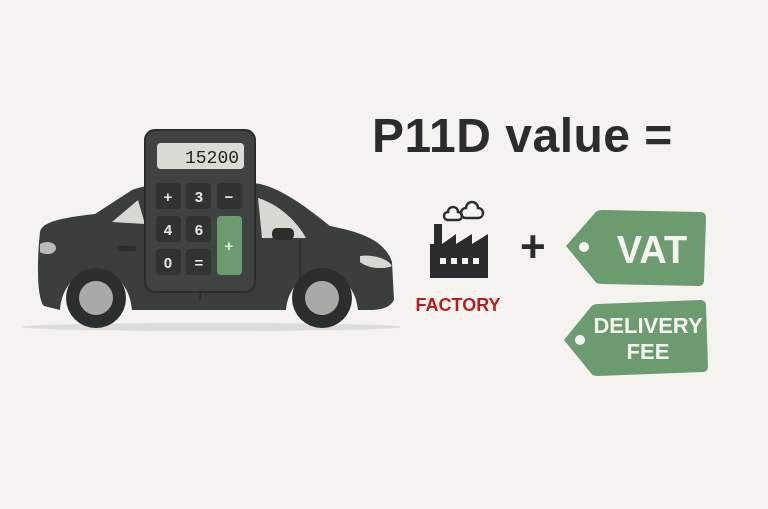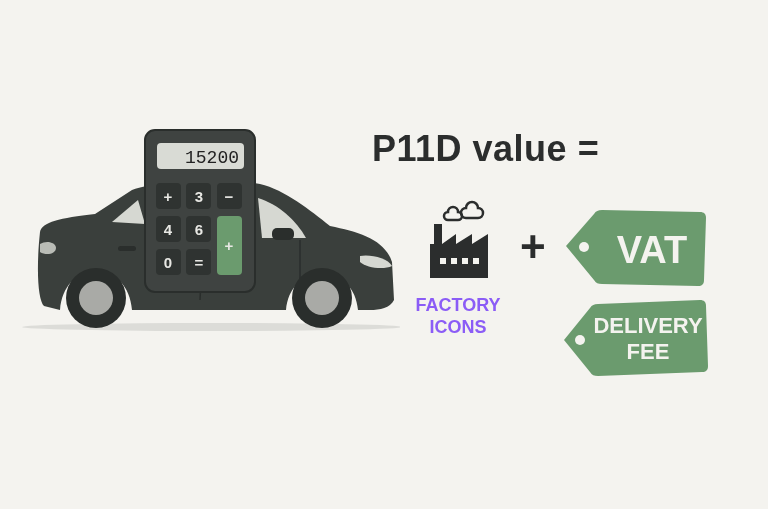--- a/index.html
+++ b/index.html
@@ -1,19 +1,19 @@
 <!DOCTYPE html>
 <html><head>
 <meta charset="utf-8">
 <style>
   html,body{margin:0;padding:0;}
   body{width:768px;height:509px;background:#f4f3ef;position:relative;overflow:hidden;font-family:"Liberation Sans",sans-serif;}
   .abs{position:absolute;}
-  .title{left:372px;top:128px;font-size:36px;font-weight:bold;color:#2b2d2d;letter-spacing:0.5px;white-space:nowrap;}
-  .factory-label{left:408px;top:294px;width:100px;text-align:center;font-size:18px;font-weight:bold;color:#8b5cf6;line-height:22px;}
+  .title{left:372px;top:108px;font-size:48px;font-weight:bold;color:#2b2d2d;letter-spacing:0.5px;white-space:nowrap;}
+  .factory-label{left:408px;top:294px;width:100px;text-align:center;font-size:18px;font-weight:bold;color:#b91c1c;line-height:22px;}
   .factory-label div{white-space:nowrap;}
   .plus{left:520px;top:222px;font-size:44px;font-weight:bold;color:#2b2d2d;}
   .tag-text{font-family:"Liberation Sans",sans-serif;font-weight:bold;fill:#f4f3ef;}
   .calc-key{fill:#2f3331;}
   .key-label{font-family:"Liberation Sans",sans-serif;font-weight:bold;fill:#e8e8e4;font-size:15px;text-anchor:middle;}
 </style>
 </head>
 <body>
 
 <svg class="abs" style="left:0;top:0" width="400" height="340" viewBox="0 0 400 340">
@@ -72,21 +72,20 @@
   <path d="M40,12 a6,6 0 1,1 12,0 a5,5 0 0,1 0,10 l-12,0 a5,5 0 0,1 0,-10 z" fill="none" stroke="#2b2d2d" stroke-width="2.5"></path>
   <path d="M4,82 L4,48 L8,48 L8,28 L16,28 L16,48 L30,38 L30,48 L46,38 L46,48 L62,38 L62,82 Z" fill="#2b2d2d"></path>
   <rect x="14" y="62" width="6" height="6" fill="#f4f3ef"></rect>
   <rect x="25" y="62" width="6" height="6" fill="#f4f3ef"></rect>
   <rect x="36" y="62" width="6" height="6" fill="#f4f3ef"></rect>
   <rect x="47" y="62" width="6" height="6" fill="#f4f3ef"></rect>
 </svg>
 
 <div class="abs factory-label">
   <div>FACTORY</div>
-  <div>ICONS</div>
 </div>
 
 <div class="abs plus">+</div>
 
 <svg class="abs" style="left:562px;top:206px" width="146" height="82" viewBox="0 0 146 82">
   <path d="M4,40 L32,8 C34,5 36,4 40,4 L138,6 C142,6 144,8 144,12 L142,74 C142,78 140,80 136,80 L40,78 C36,78 34,77 32,74 Z" fill="#6b9b6e"></path>
   <circle cx="22" cy="41" r="5" fill="#f4f3ef"></circle>
   <text class="tag-text" x="90" y="57" font-size="38" text-anchor="middle" id="vat-text">VAT</text>
 </svg>
 

